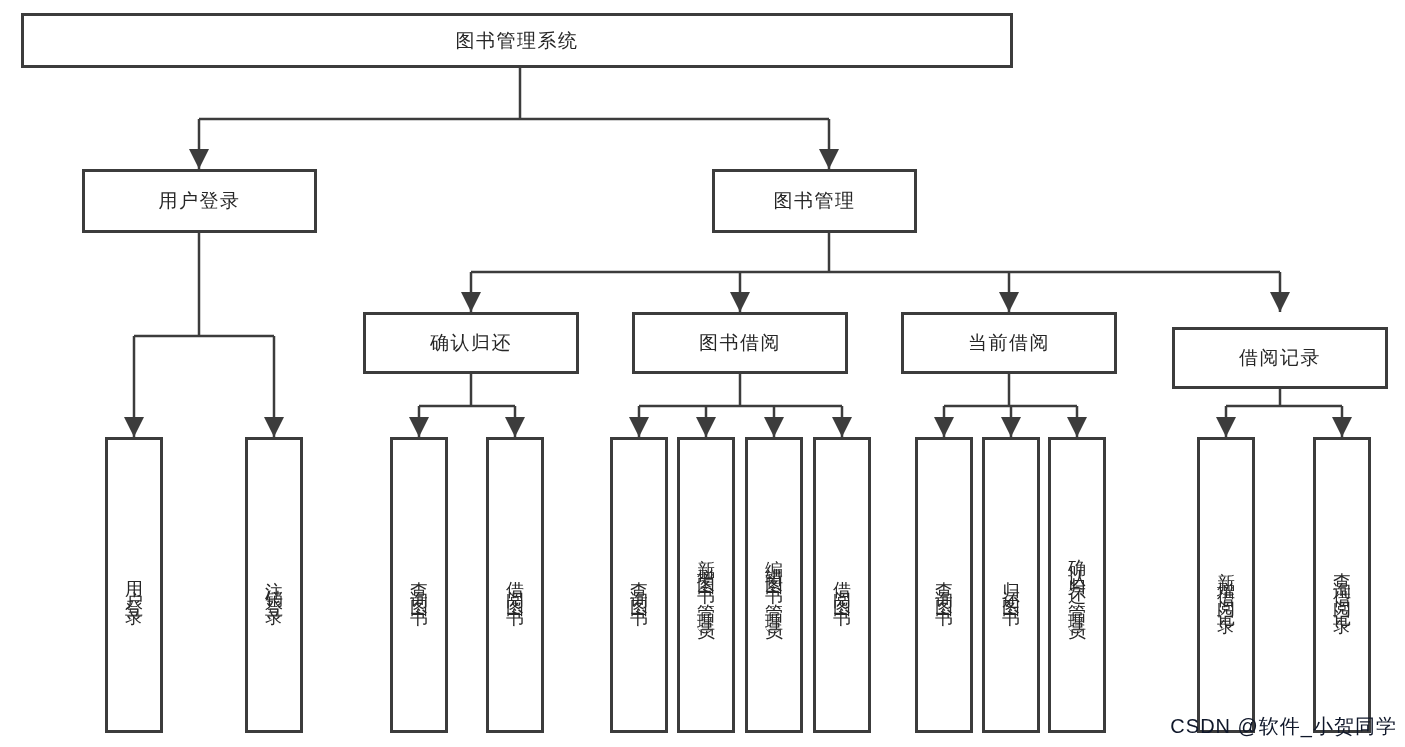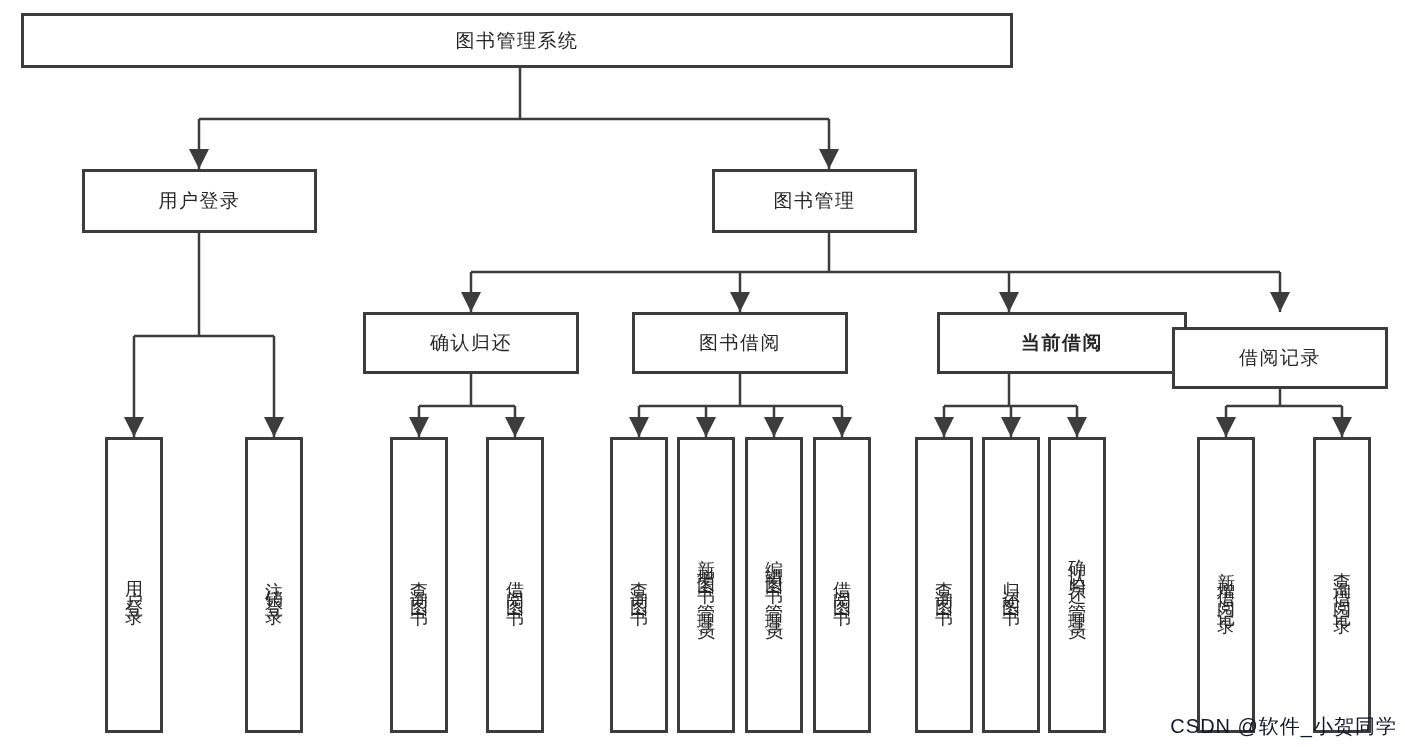--- a/index.html
+++ b/index.html
@@ -106,21 +106,21 @@
     </g>
   </svg>
 
   <div class="node hnode" style="left:21px; top:13px; width:992px; height:55px;">图书管理系统</div>
 
   <div class="node hnode" style="left:82px; top:169px; width:235px; height:64px;">用户登录</div>
   <div class="node hnode" style="left:712px; top:169px; width:205px; height:64px;">图书管理</div>
 
   <div class="node hnode" style="left:363px; top:312px; width:216px; height:62px;">确认归还</div>
   <div class="node hnode" style="left:632px; top:312px; width:216px; height:62px;">图书借阅</div>
-  <div class="node hnode" style="left:937px; top:312px; width:250px; height:62px;font-weight:bold;">当前借阅</div>
+  <div class="node hnode" style="left:901px; top:312px; width:216px; height:62px;">当前借阅</div>
   <div class="node hnode" style="left:1172px; top:327px; width:216px; height:62px;">借阅记录</div>
 
   <div class="node leaf" style="left:105px; top:437px;">用户登录</div>
   <div class="node leaf" style="left:245px; top:437px;">注销登录</div>
 
   <div class="node leaf" style="left:390px; top:437px;">查询图书</div>
   <div class="node leaf" style="left:486px; top:437px;">借阅图书</div>
 
   <div class="node leaf" style="left:610px; top:437px;">查询图书</div>
   <div class="node leaf" style="left:677px; top:437px;">新增图书（管理员）</div>

